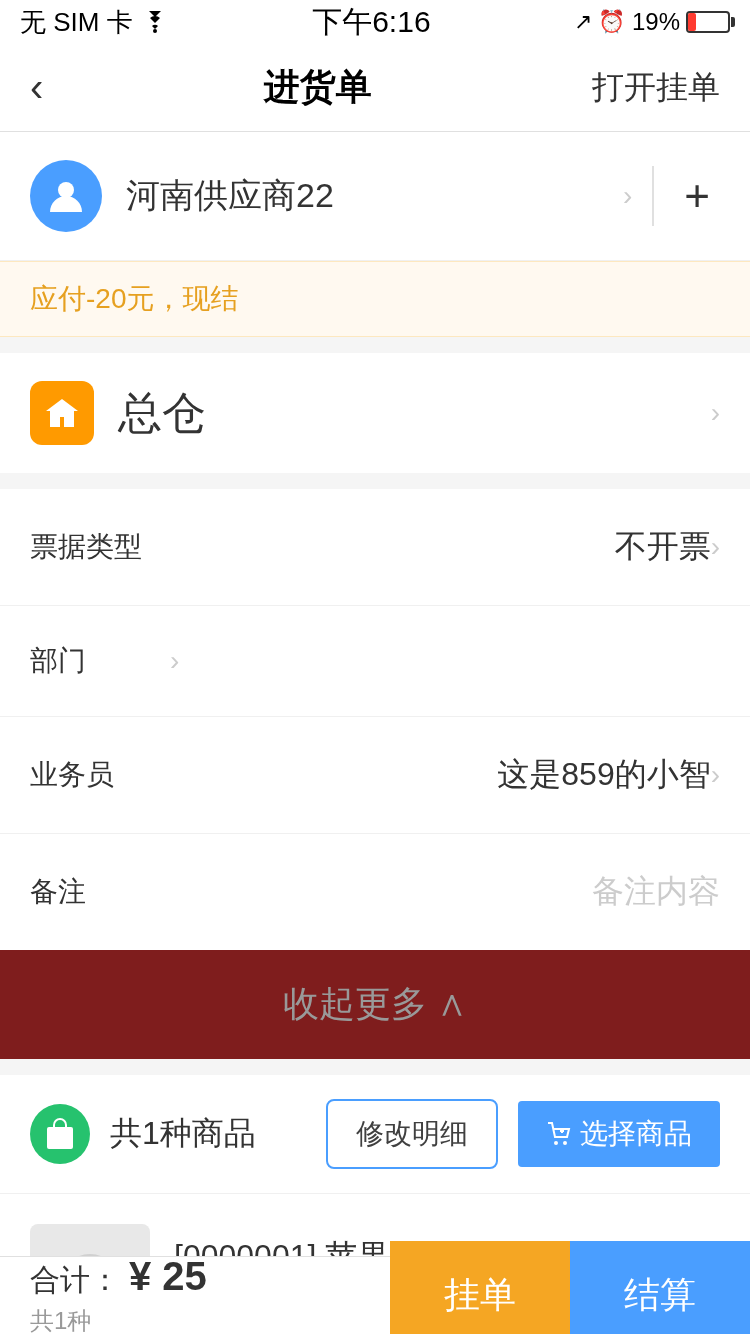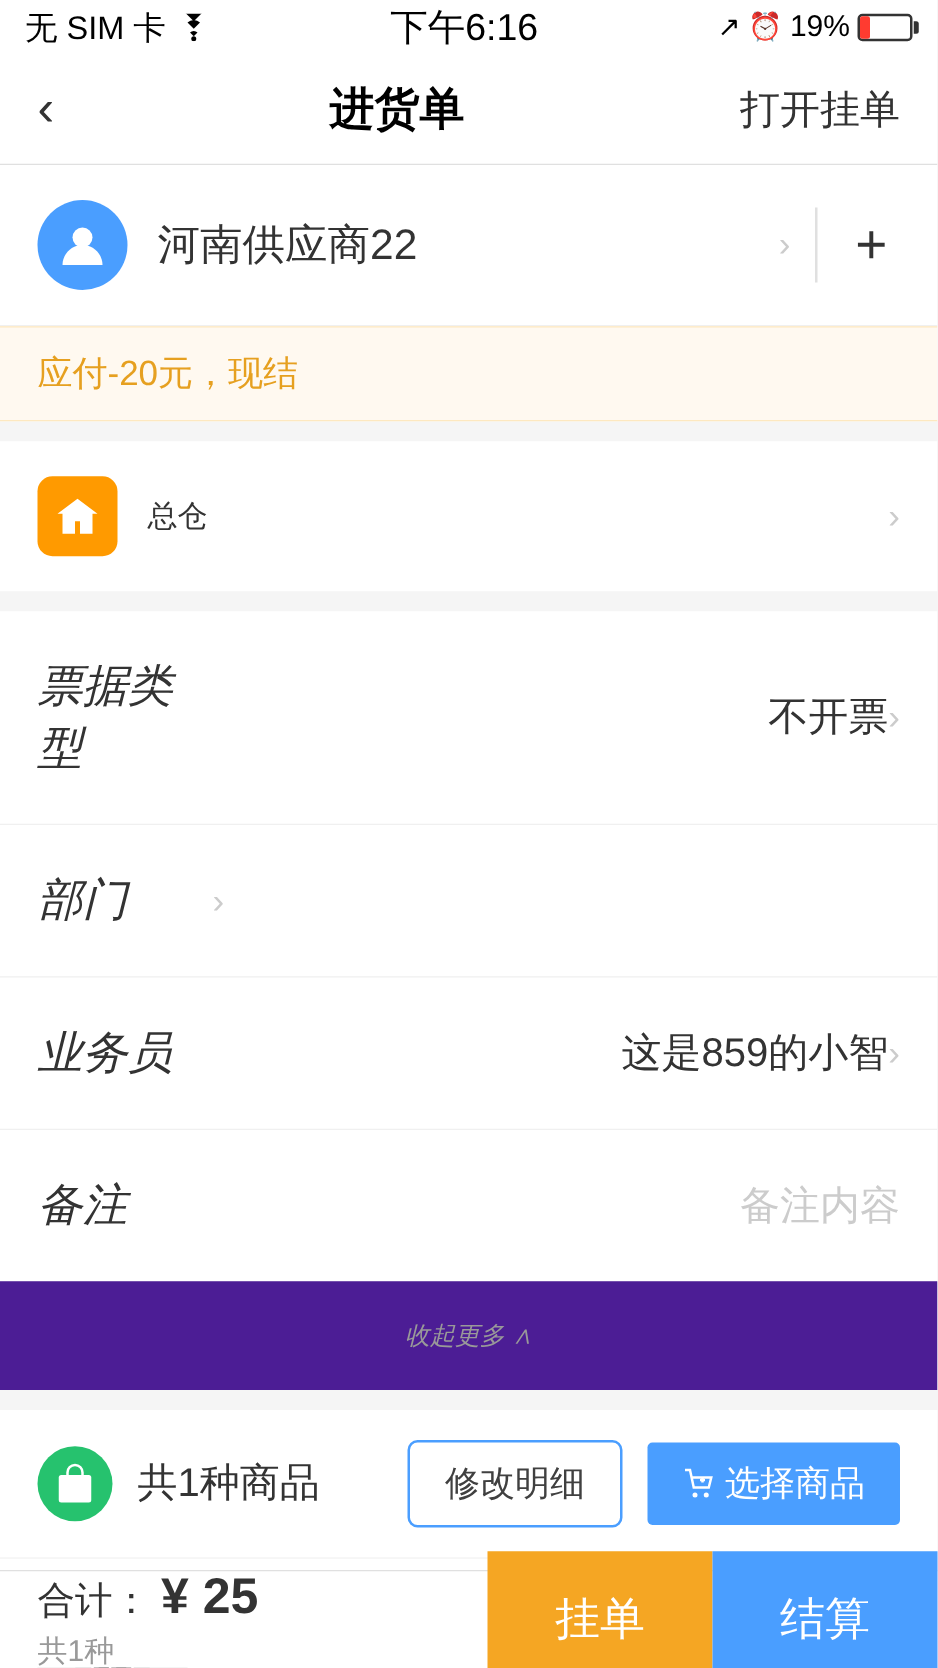--- a/index.html
+++ b/index.html
@@ -96,48 +96,47 @@
       display: flex;
       align-items: center;
       padding: 28px 30px;
     }
     .warehouse-icon {
       width: 64px; height: 64px; border-radius: 12px;
       background: #ff9a00; display: flex; align-items: center;
       justify-content: center; margin-right: 24px; flex-shrink: 0;
     }
     .warehouse-icon svg { width: 36px; height: 36px; }
-    .warehouse-name { flex: 1; font-size: 24px; color: #333; }
+    .warehouse-name { flex: 1; font-size: 44px; color: #333; }
     .row-chevron { color: #ccc; font-size: 28px; }
 
     
     .form-section { background: #fff; }
     .form-row {
       display: flex;
       align-items: center;
       padding: 36px 30px;
       border-bottom: 1px solid #f0f0f0;
       cursor: pointer;
     }
     .form-row:last-child { border-bottom: none; }
-    .form-label { font-size: 36px; color: #333; width: 140px; flex-shrink: 0; font-style: italic; }
+    .form-label { font-size: 28px; color: #333; width: 140px; flex-shrink: 0; }
     .form-value { flex: 1; font-size: 32px; color: #333; padding-left: 20px; text-align: right; }
     .form-placeholder { color: #ccc; }
     .form-chevron { color: #ccc; font-size: 28px; }
 
     
     .collapse-row {
-      background: #4c1d95;
+      background: #7f1d1d;
       text-align: center;
       padding: 30px;
-      font-size: 20px;
+      font-size: 36px;
       color: #999;
       cursor: pointer;
       margin-bottom: 16px;
-      font-style: italic;
     }
 
     
     .products-header {
       background: #fff;
       display: flex;
       align-items: center;
       padding: 24px 30px;
       gap: 20px;
       border-bottom: 1px solid #f0f0f0;

